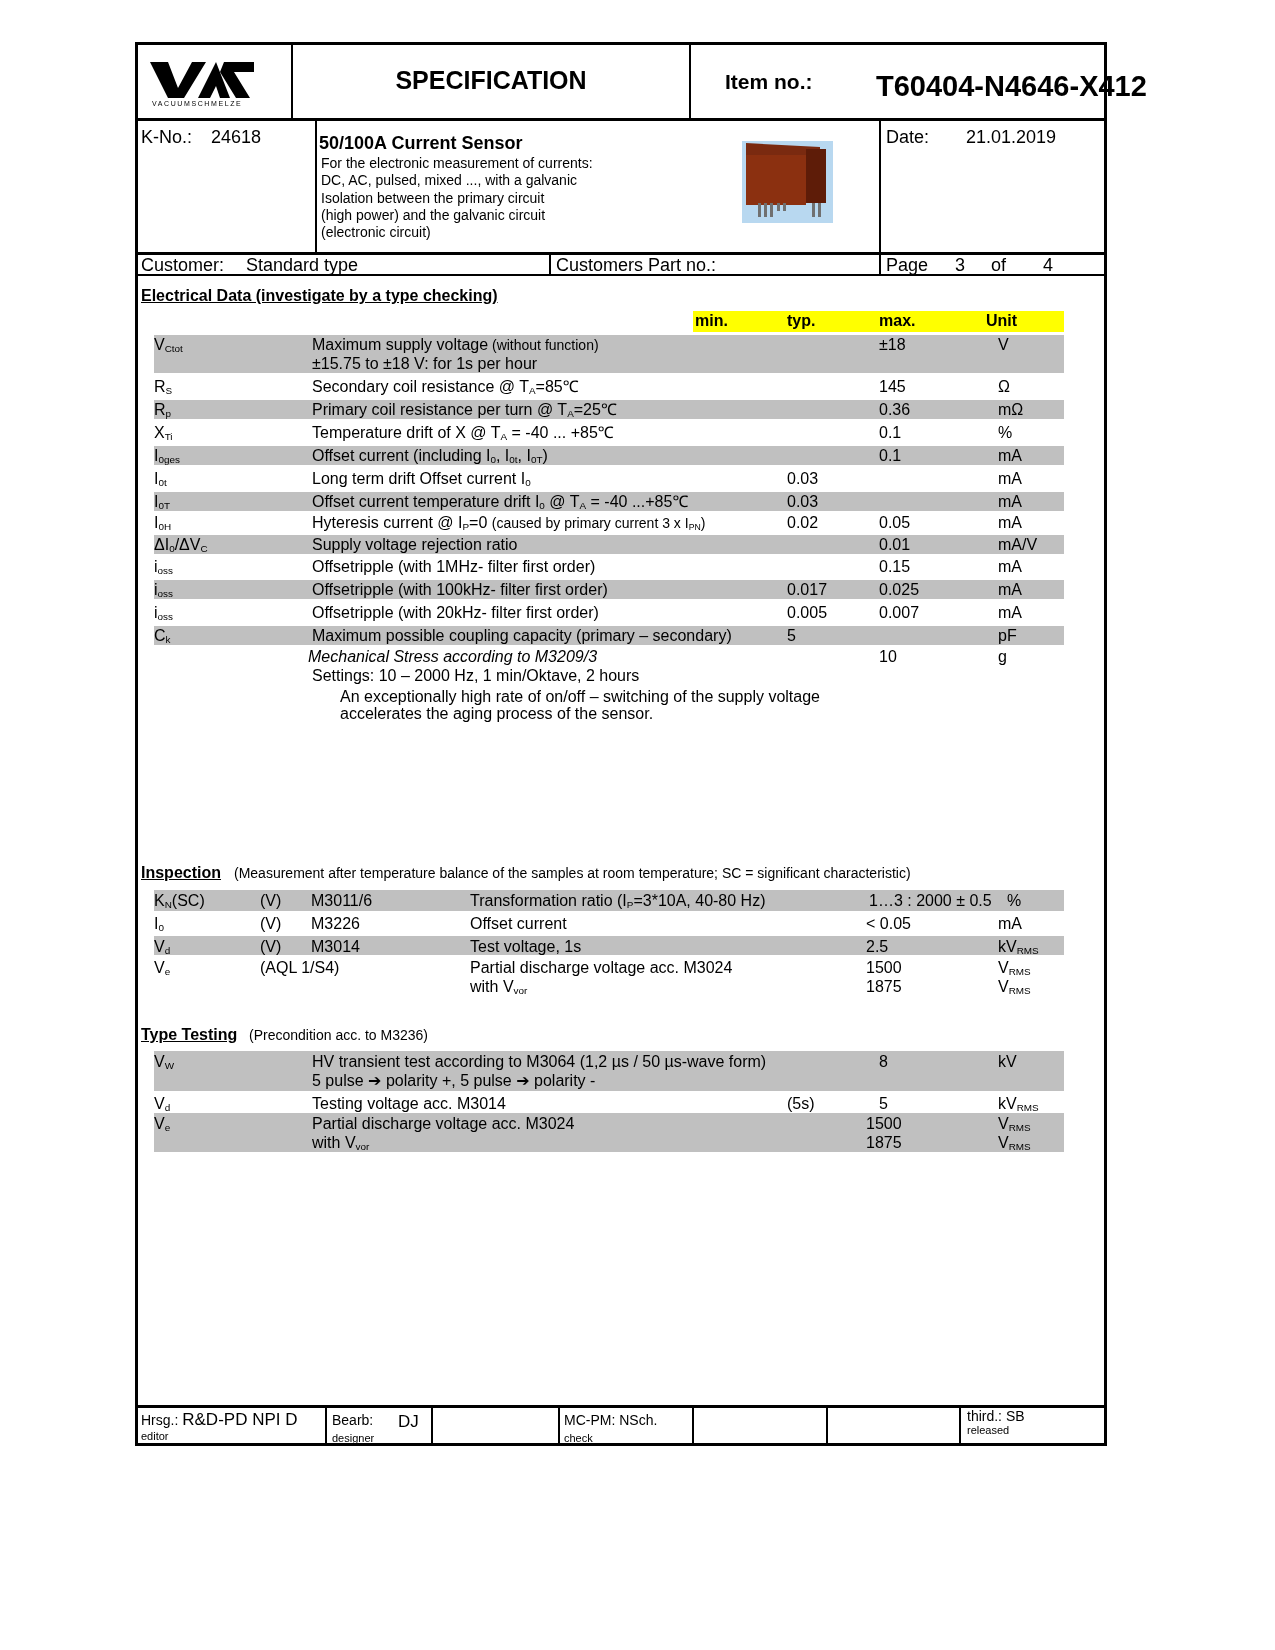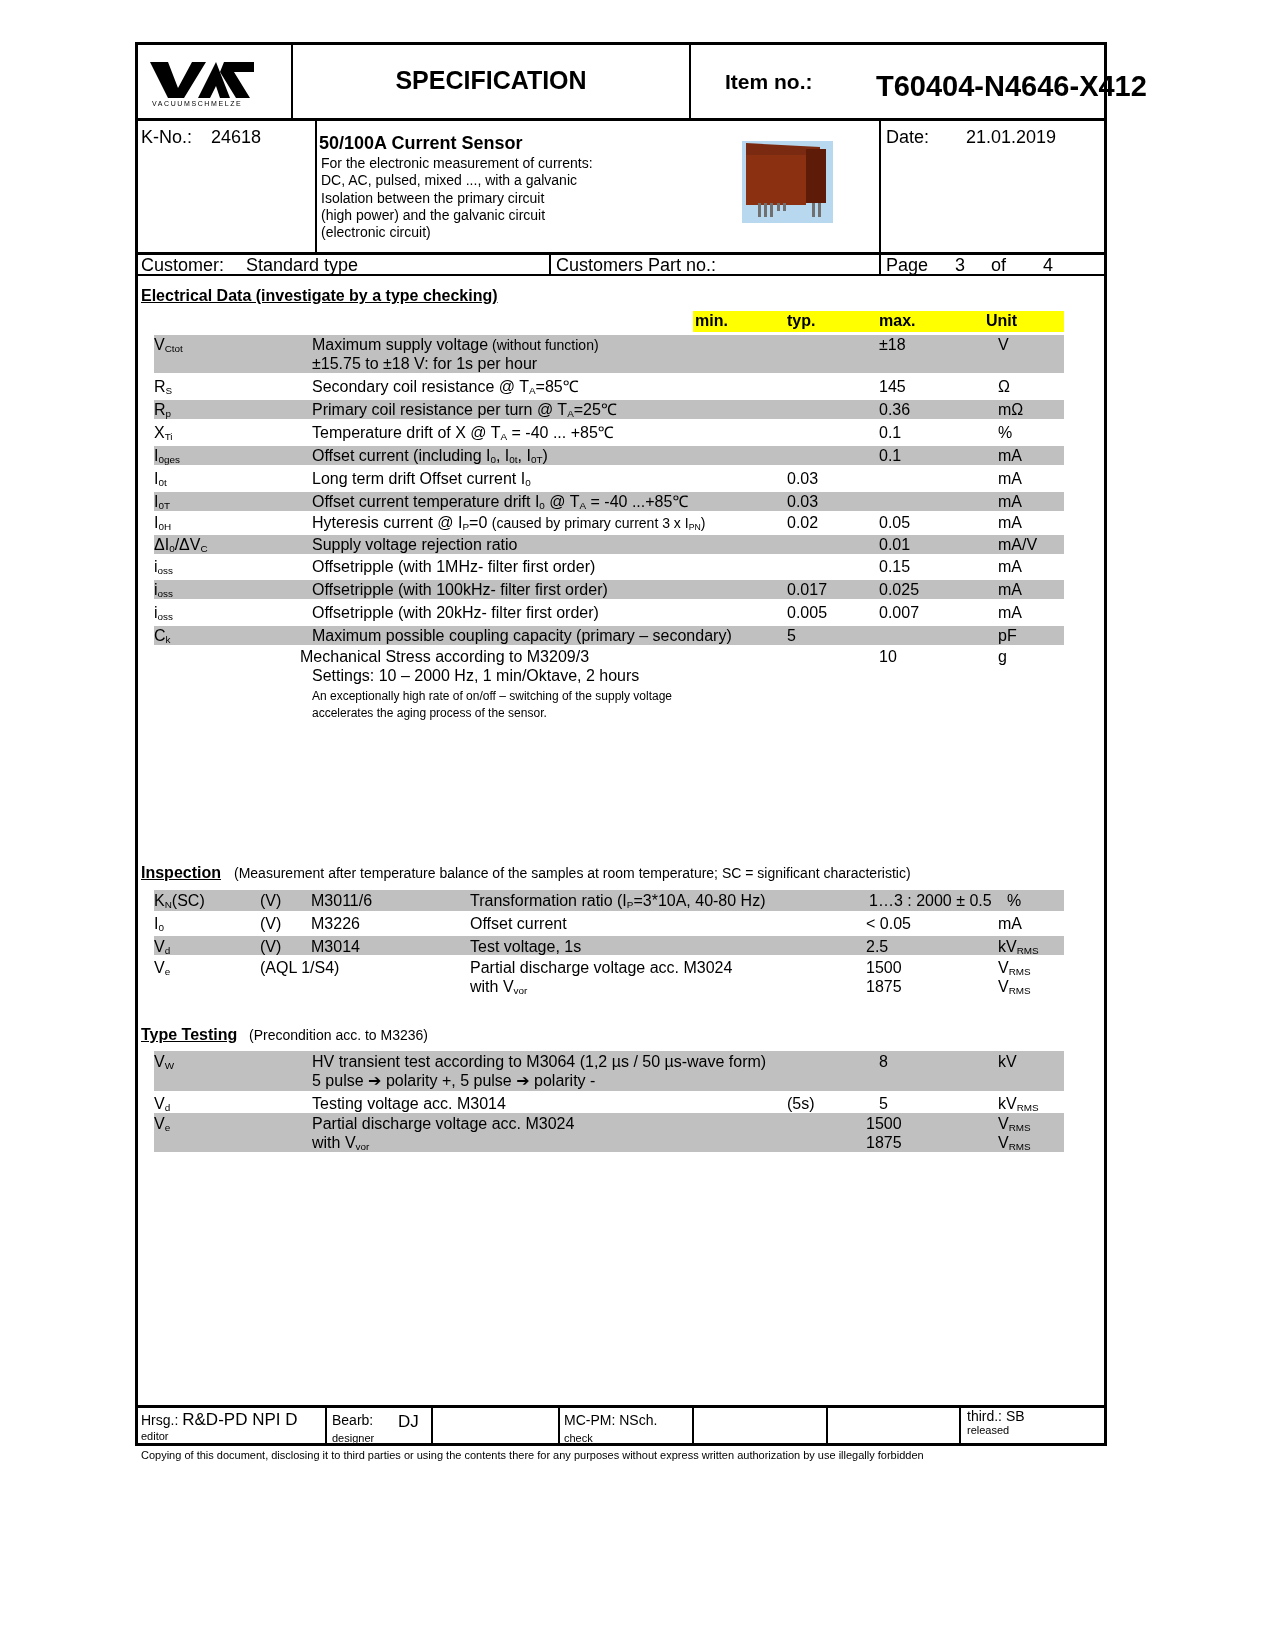--- a/index.html
+++ b/index.html
@@ -8,21 +8,21 @@
   .frame { position:absolute; left:135px; top:42px; width:972px; height:1404px; border:3px solid #000; box-sizing:border-box; }
   .hline { position:absolute; background:#000; }
   .vline { position:absolute; background:#000; }
   .gray { position:absolute; background:#c0c0c0; }
   .yellow { position:absolute; background:#ffff00; }
   sub { font-size:0.62em; vertical-align:-0.25em; line-height:0; }
   .t16 { font-size:16px; }
   .t17 { font-size:17px; }
   .t18 { font-size:18px; }
   .t14 { font-size:14px; }
-  .t12 { font-size:12px; }
+  .t12 { font-size:16px;margin-left:28px; }
   .t11 { font-size:11px; }
   .b { font-weight:bold; }
   .u { text-decoration:underline; }
   .row-text { position:absolute; font-size:16px; white-space:nowrap; line-height:19px; }
   .small { font-size:14px; }
 </style>
 </head>
 <body>
 
 <div class="frame"></div>
@@ -152,21 +152,21 @@
     <div class="row-text" style="left: 998px; top: 580px;">mA</div>
     <div class="row-text" style="left: 154px; top: 603px;">i<sub>oss</sub></div>
     <div class="row-text" style="left: 312px; top: 603px;">Offsetripple (with 20kHz- filter first order)</div>
     <div class="row-text" style="left: 787px; top: 603px;">0.005</div>
     <div class="row-text" style="left: 879px; top: 603px;">0.007</div>
     <div class="row-text" style="left: 998px; top: 603px;">mA</div>
     <div class="row-text" style="left: 154px; top: 626px;">C<sub>k</sub></div>
     <div class="row-text" style="left: 312px; top: 626px;">Maximum possible coupling capacity (primary – secondary)</div>
     <div class="row-text" style="left: 787px; top: 626px;">5</div>
     <div class="row-text" style="left: 998px; top: 626px;">pF</div>
-    <div class="row-text" style="left: 300px; top: 647px;">Mechanical Stress according to M3209/3</div>
+    <div class="row-text" style="left: 308px; top: 647px; font-style: italic;">Mechanical Stress according to M3209/3</div>
     <div class="row-text" style="left: 879px; top: 647px;">10</div>
     <div class="row-text" style="left: 998px; top: 647px;">g</div>
   </div>
 
 <div class="row-text" style="left:312px;top:666px;">Settings: 10 – 2000 Hz, 1 min/Oktave, 2 hours</div>
 <div class="abs t12" style="left:312px;top:688px;line-height:17px;">
   <div>An exceptionally high rate of on/off – switching of the supply voltage</div>
   <div>accelerates the aging process of the sensor.</div>
 </div>
 
@@ -245,14 +245,13 @@
 <div class="abs t17" style="left:398px;top:1412px;">DJ</div>
 <div class="abs t11" style="left:332px;top:1432px;">designer</div>
 
 <div class="abs t14" style="left:564px;top:1412px;">MC-PM: NSch.</div>
 <div class="abs t11" style="left:564px;top:1432px;">check</div>
 
 <div class="abs t14" style="left:967px;top:1408px;">third.: SB</div>
 <div class="abs t11" style="left:967px;top:1424px;">released</div>
 
 <div class="abs t11" style="left:141px;top:1449px;line-height:13px;">
-  <div>Copying of this document, disclosing it to third parties or using the contents there for any purposes without express written authorization by use illegally forbidden</div>
 </div>
 
 </body></html>

